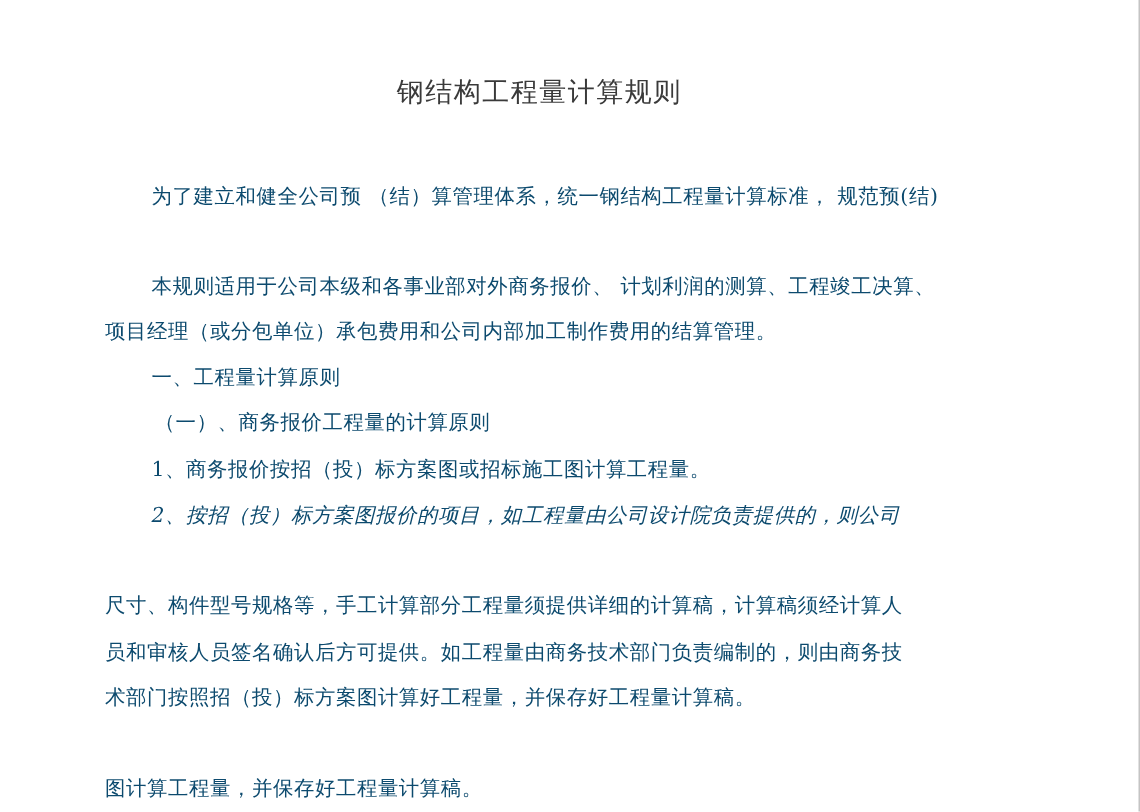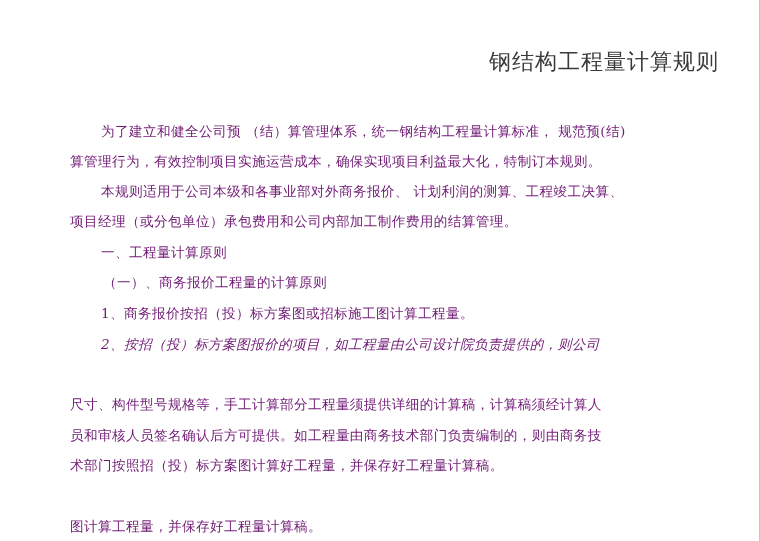--- a/index.html
+++ b/index.html
@@ -22,47 +22,46 @@
       background: #ffffff;
       border-right: 1px solid #c4c4c4;
       font-family: "DejaVu Serif", "Liberation Serif", serif;
       color: #222222;
     }
     .title {
       position: absolute;
       left: 0;
       width: 719px;
       top: 48px;
-      text-align: right;
+      text-align: center;
       font-family: "DejaVu Sans", "Liberation Sans", sans-serif;
-      font-size: 22px;
+      font-size: 18px;
       letter-spacing: 1px;
       color: #3a3a3a;
       line-height: 28px;
     }
     .line {
       position: absolute;
       left: 70px;
       font-size: 13.6px;
       line-height: 20px;
       white-space: nowrap;
-      color: #701a75;
+      color: #0c4a6e;
       letter-spacing: 0.4px;
     }
     .indent { left: 101px; }
     .indent2 { left: 103px; }
   </style>
 </head>
 <body>
 
 <div class="page">
   <div class="title">钢结构工程量计算规则</div>
 
   <div class="line indent" style="top:121px;">为了建立和健全公司预 （结）算管理体系，统一钢结构工程量计算标准，  规范预(结)</div>
-  <div class="line" style="top:151px;">算管理行为，有效控制项目实施运营成本，确保实现项目利益最大化，特制订本规则。</div>
 
   <div class="line" style="top:211px;">项目经理（或分包单位）承包费用和公司内部加工制作费用的结算管理。</div>
   <div class="line indent" style="top:181px;">本规则适用于公司本级和各事业部对外商务报价、   计划利润的测算、工程竣工决算、</div>
 
   <div class="line indent" style="top:242px;">一、工程量计算原则</div>
   <div class="line indent2" style="top:272px;">（一）、商务报价工程量的计算原则</div>
 
   <div class="line indent" style="top:303px;">1、商务报价按招（投）标方案图或招标施工图计算工程量。</div>
 
   <div class="line indent" style="top:334px;font-style:italic;">2、按招（投）标方案图报价的项目，如工程量由公司设计院负责提供的，则公司</div>

